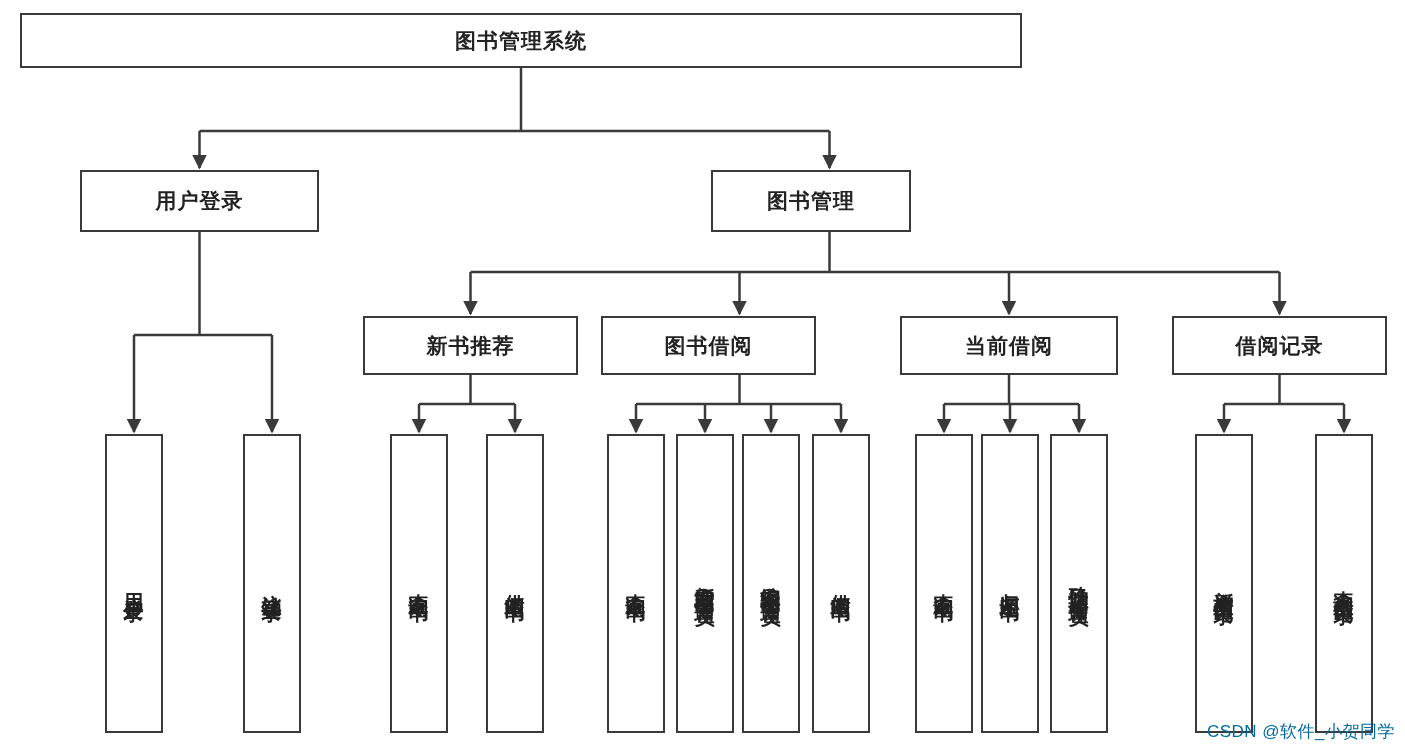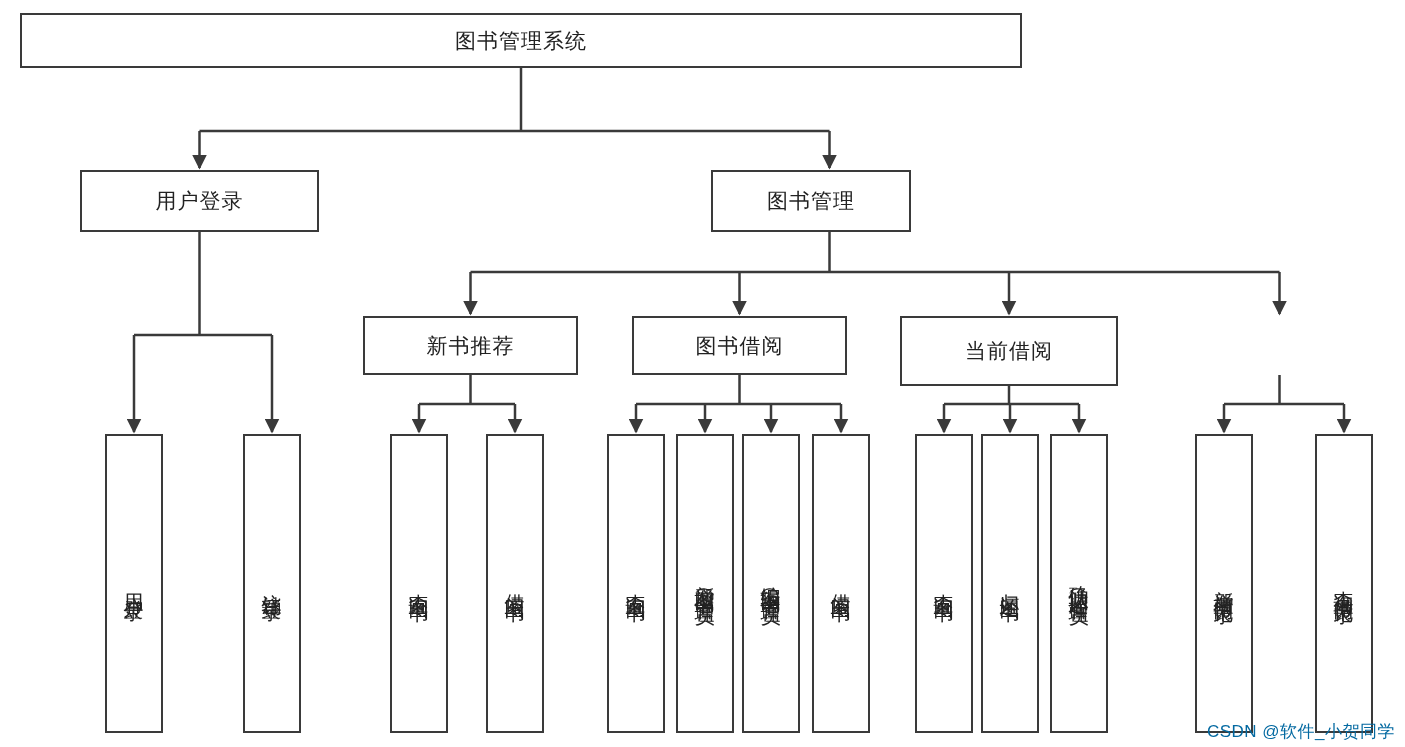--- a/index.html
+++ b/index.html
@@ -27,20 +27,21 @@
   .node {
     position: absolute;
     box-sizing: border-box;
     border: 2.5px solid #3a3a3a;
     background: #ffffff;
     color: #222222;
     display: flex;
     align-items: center;
     justify-content: center;
     z-index: 2;
+    font-weight: bold;
   }
   .node.horiz {
     font-size: 21px;
     letter-spacing: 1px;
   }
   .node.vert {
     font-size: 20px;
     writing-mode: vertical-rl;
     text-orientation: upright;
     letter-spacing: 3px;
@@ -121,25 +122,28 @@
   <div class="node horiz" style="left: 80px; top: 170px; width: 239px; height: 62px;">
     <span class="label">用户登录</span>
   </div>
   <div class="node horiz" style="left: 711px; top: 170px; width: 200px; height: 62px;">
     <span class="label">图书管理</span>
   </div>
 
   <div class="node horiz" style="left: 363px; top: 316px; width: 215px; height: 59px;">
     <span class="label">新书推荐</span>
   </div>
-  <div class="node horiz" style="left: 632px; top: 316px; width: 215px; height: 59px;">
+  <div class="node horiz" style="left: 601px; top: 316px; width: 215px; height: 59px;">
     <span class="label">图书借阅</span>
   </div>
-  <div class="node horiz" style="left: 900px; top: 316px; width: 218px; height: 70px;">
+  <div class="node horiz" style="left: 900px; top: 316px; width: 218px; height: 59px;">
     <span class="label">当前借阅</span>
+  </div>
+  <div class="node horiz" style="left: 1172px; top: 316px; width: 215px; height: 59px;">
+    <span class="label">借阅记录</span>
   </div>
 
   <div class="node vert" style="left: 105px; top: 434px; width: 58px; height: 299px;">
     <span class="label">用户登录</span>
   </div>
   <div class="node vert" style="left: 243px; top: 434px; width: 58px; height: 299px;">
     <span class="label">注销登录</span>
   </div>
 
   <div class="node vert" style="left: 390px; top: 434px; width: 58px; height: 299px;">

